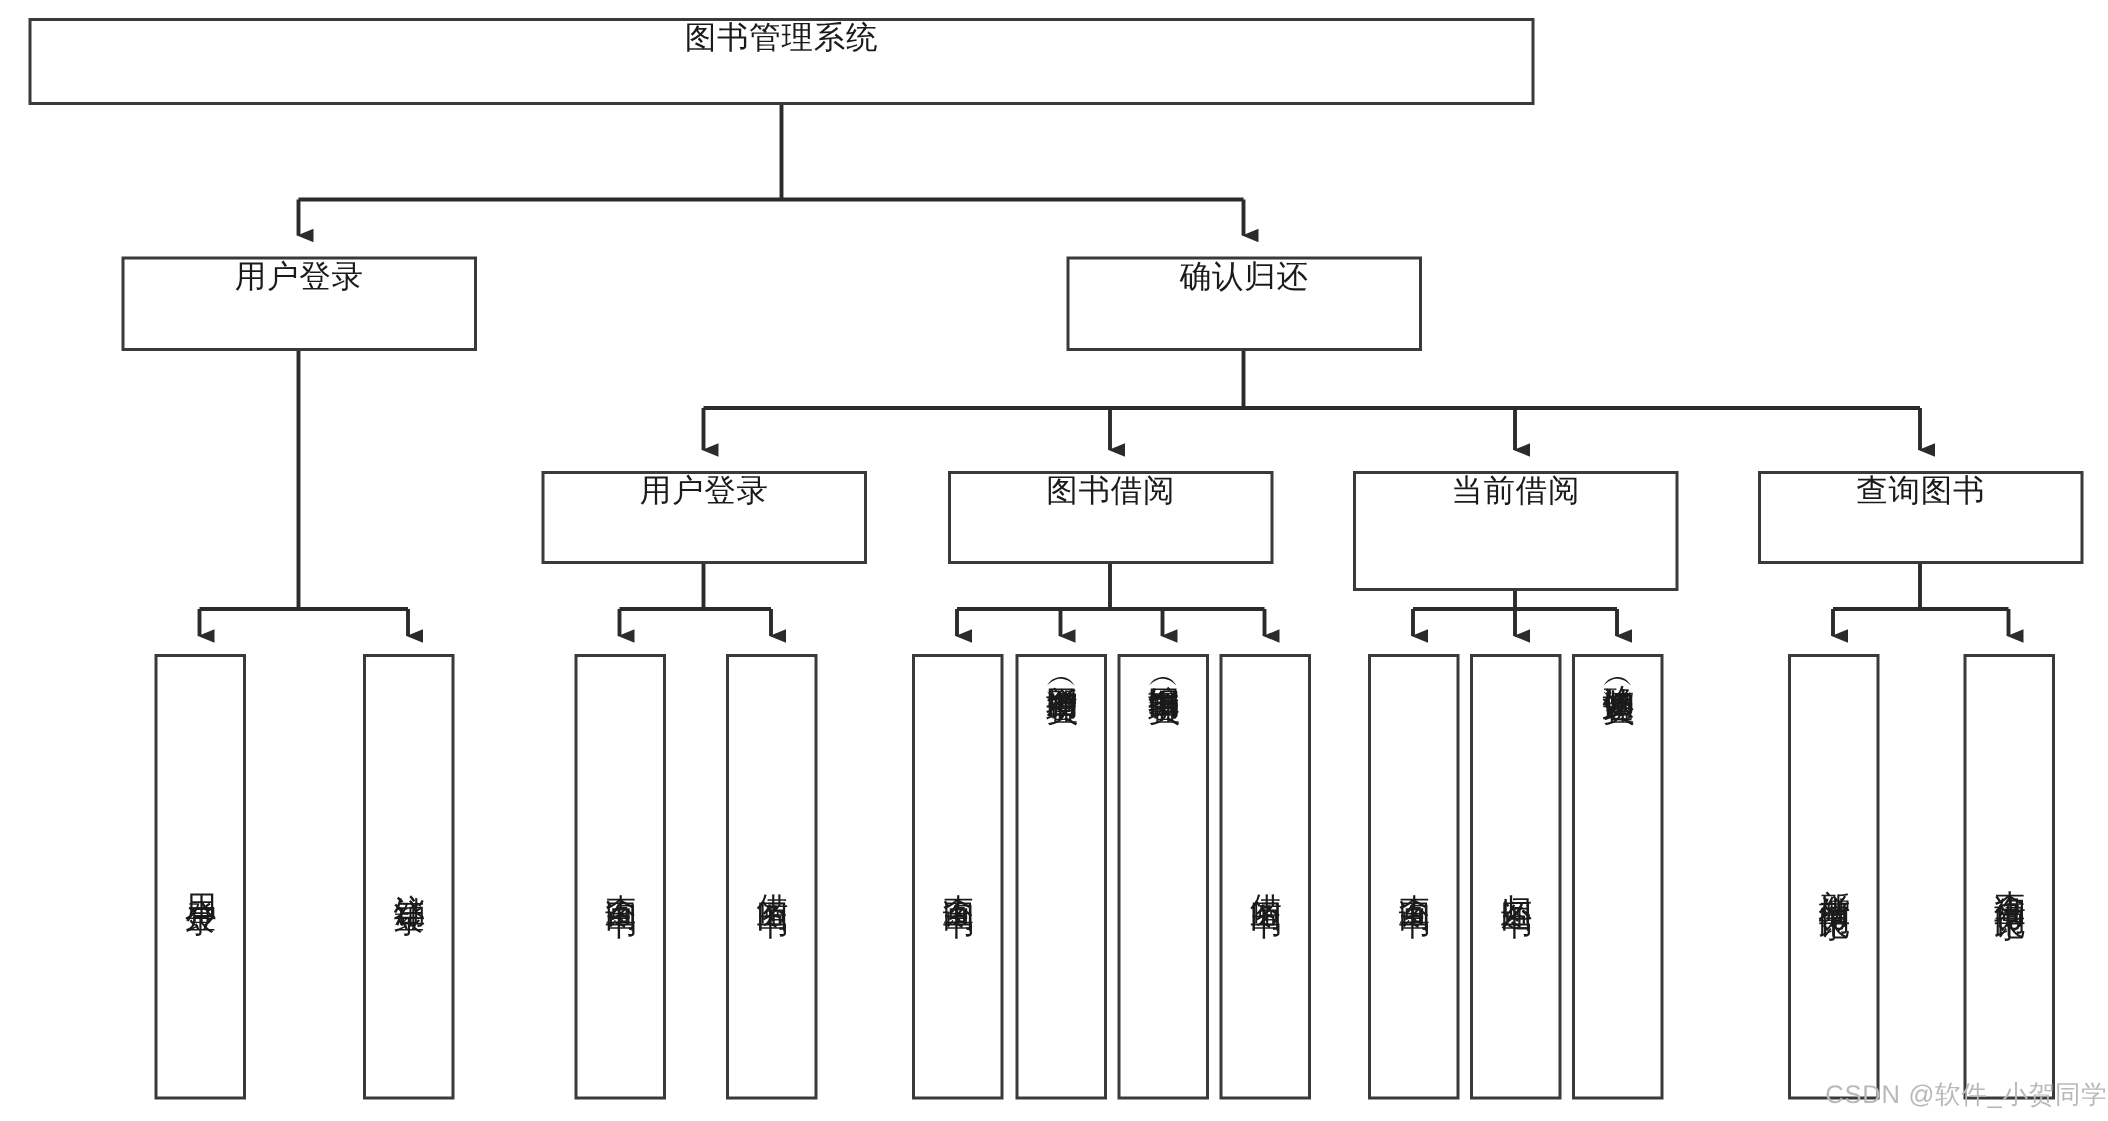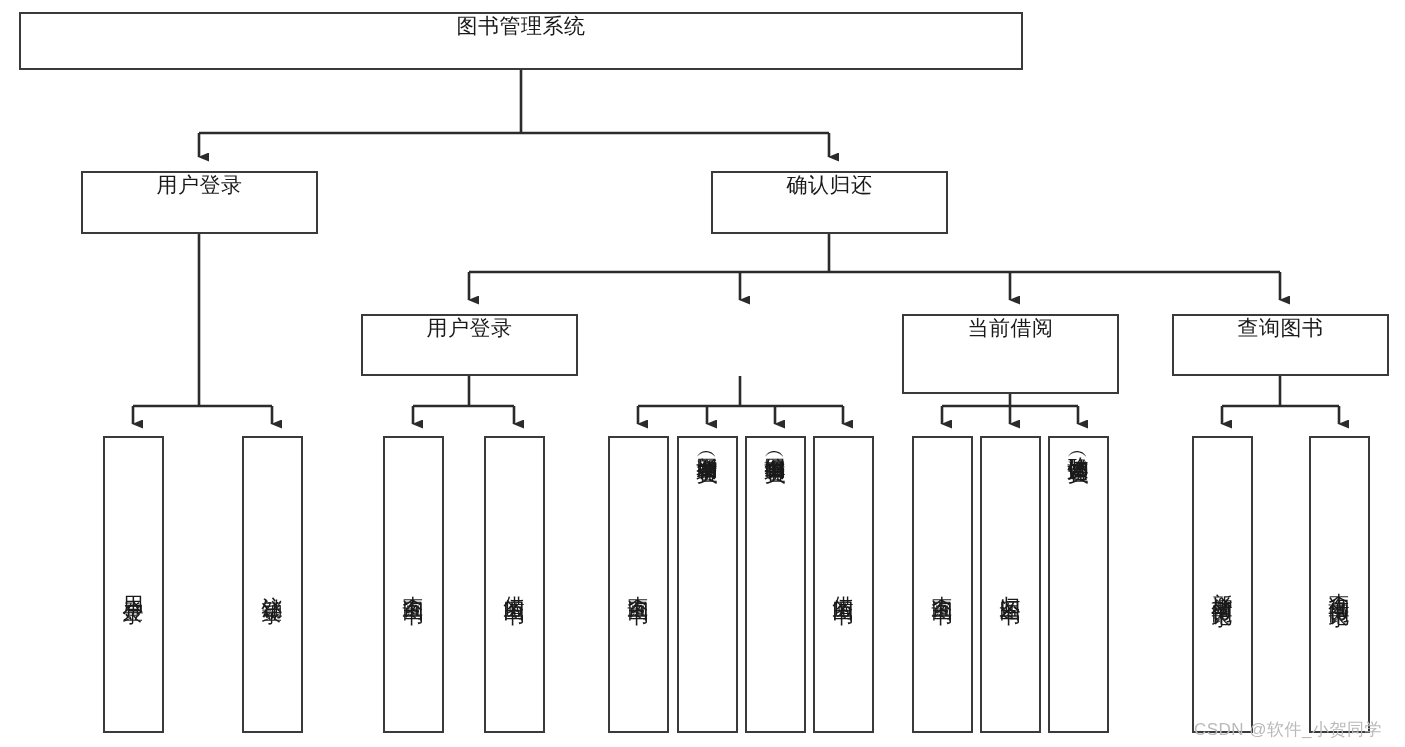--- a/index.html
+++ b/index.html
@@ -66,21 +66,21 @@
   
   .node-box-vert.overflow-label {
     align-items: flex-start;
     padding-top: 2px;
   }
   .node-box-vert.overflow-label .node-label-v {
     letter-spacing: 1px;
   }
   #watermark {
     position: absolute;
-    right: 23px;
+    right: 0;
     bottom: 6px;
     font-size: 17px;
     color: #b9b9b9;
     z-index: 5;
     white-space: nowrap;
     letter-spacing: 0.5px;
     margin-left: 40px;
   }
 </style>
 </head>
@@ -148,20 +148,23 @@
   </div>
 
   <div class="node-box" style="left:711px; top:171px; width:237px; height:63px;">
     <span class="node-label-h">确认归还</span>
   </div>
 
   <div class="node-box" style="left:361px; top:314px; width:217px; height:62px;">
     <span class="node-label-h">用户登录</span>
   </div>
 
+  <div class="node-box" style="left:632px; top:314px; width:217px; height:62px;">
+    <span class="node-label-h">图书借阅</span>
+  </div>
 
   <div class="node-box" style="left:902px; top:314px; width:217px; height:80px;">
     <span class="node-label-h">当前借阅</span>
   </div>
 
   <div class="node-box" style="left:1172px; top:314px; width:217px; height:62px;">
     <span class="node-label-h">查询图书</span>
   </div>
 
   <div class="node-box-vert" style="left:103px; top:436px; width:61px; height:297px;">

